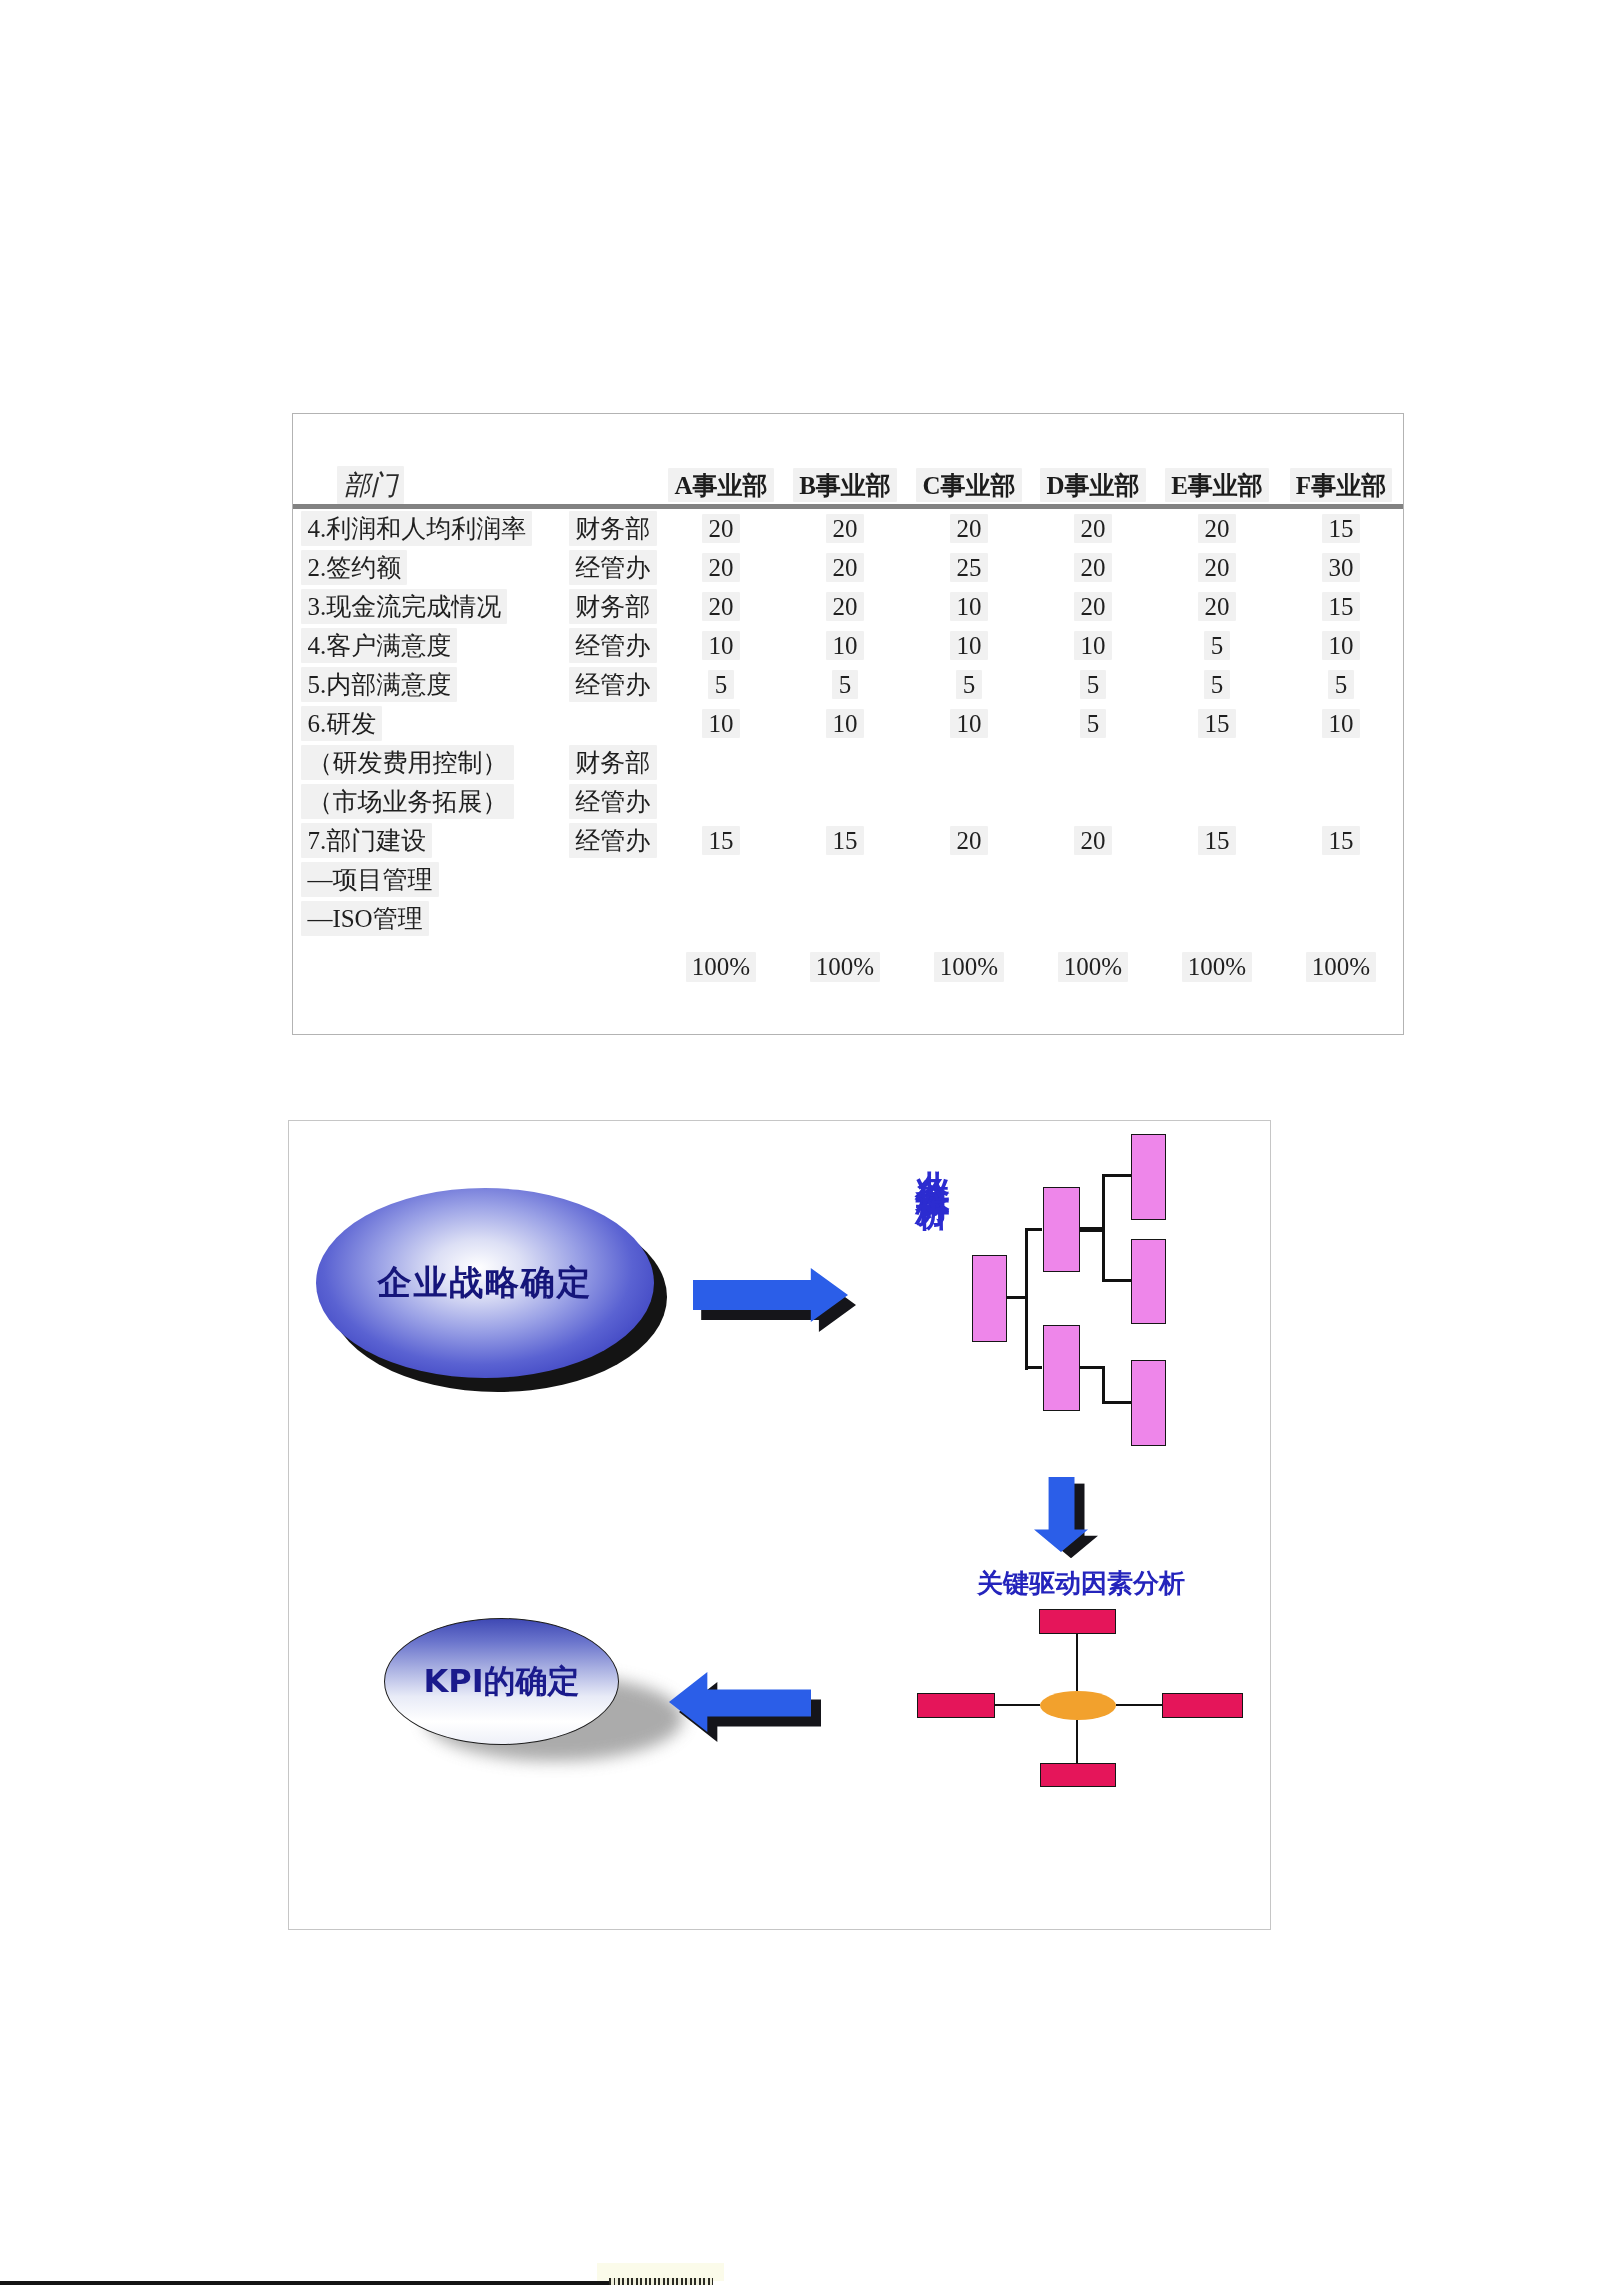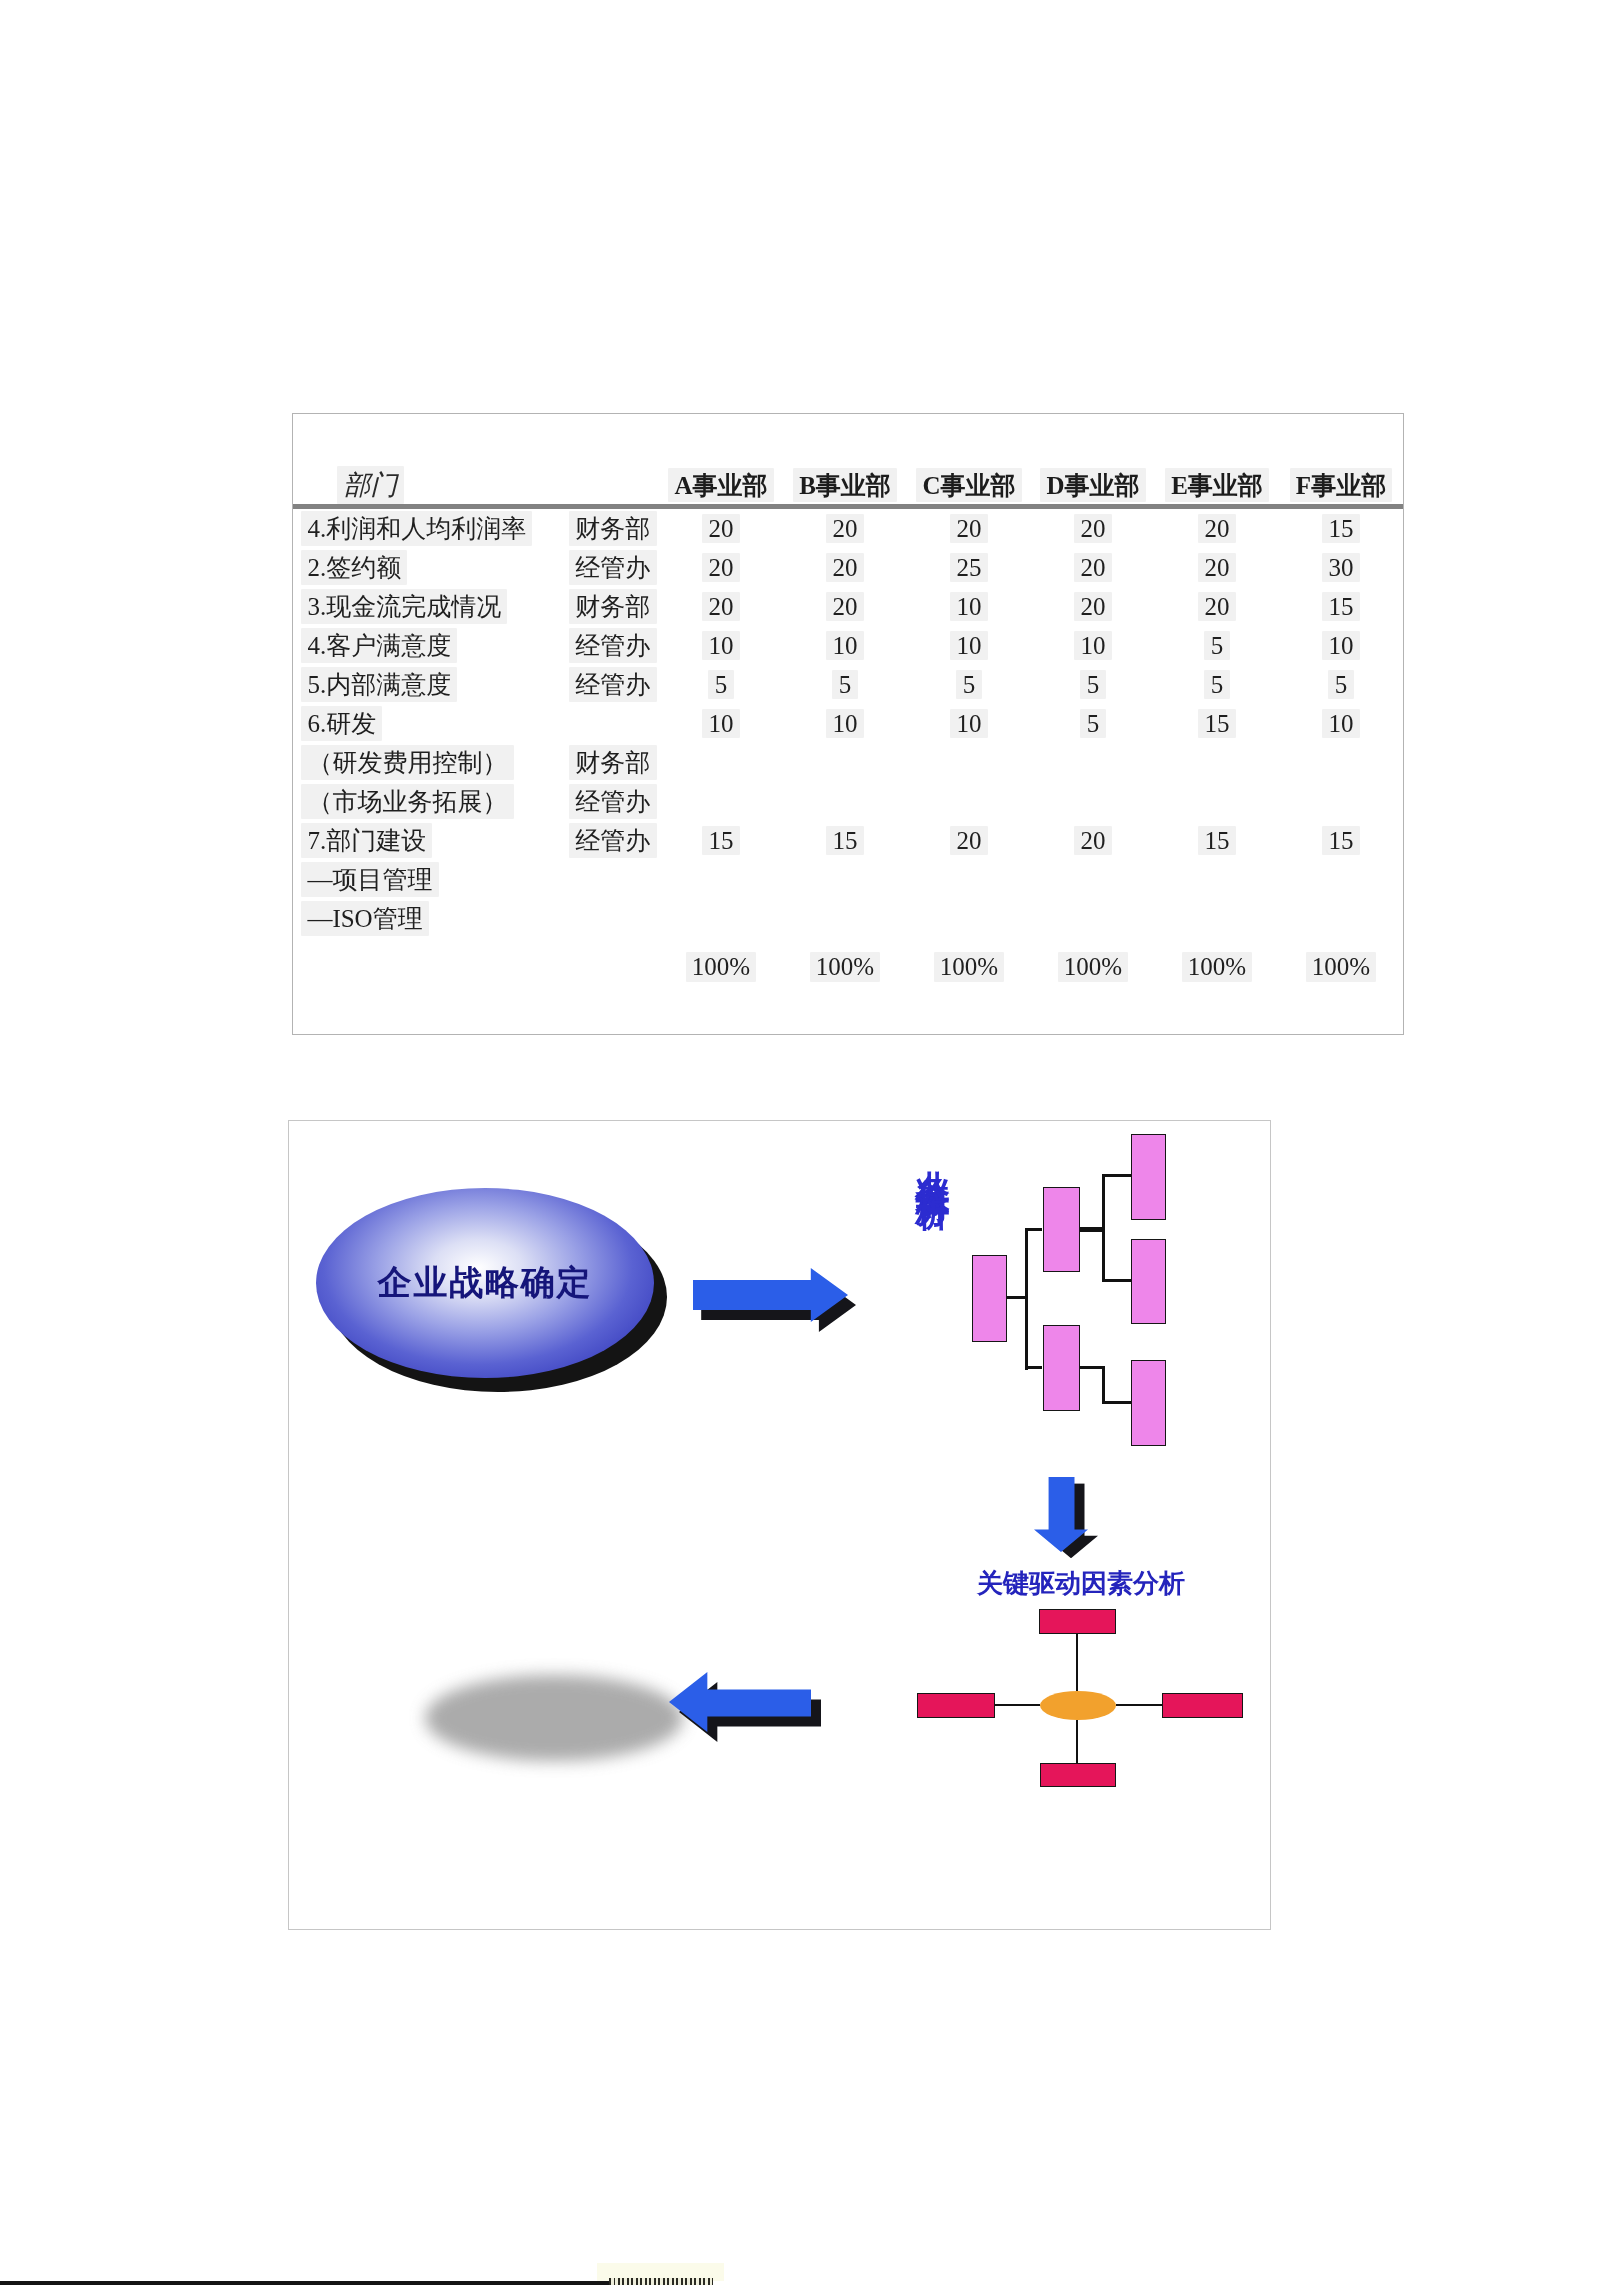--- a/index.html
+++ b/index.html
@@ -273,20 +273,23 @@
     <div class="driver-node" style="left:628px;top:572px;width:78px;"></div>
     <div class="driver-node" style="left:873px;top:572px;width:81px;"></div>
     <div class="driver-node" style="left:751px;top:642px;width:76px;height:24.4px;"></div>
     <div id="driver-hub"></div>
     <div class="conn" style="left:787px;top:513px;width:1.8px;height:57px;"></div>
     <div class="conn" style="left:787px;top:599px;width:1.8px;height:43px;"></div>
     <div class="conn" style="left:706px;top:583px;width:45px;height:1.8px;"></div>
     <div class="conn" style="left:827px;top:583px;width:46px;height:1.8px;"></div>
 
     <div class="abs" id="kpi-shadow"></div>
+    <div class="abs" id="kpi-ellipse">
+      <span class="lbl">KPI的确定</span>
+    </div>
 
     <div class="arrow" id="arrow-left">
       <div class="shape shadow"></div>
       <div class="shape fill"></div>
     </div>
   </div>
 
   <div id="bottom-rule-glow"></div>
   <div id="bottom-rule"></div>
   <div id="bottom-rule-dashes"></div>

